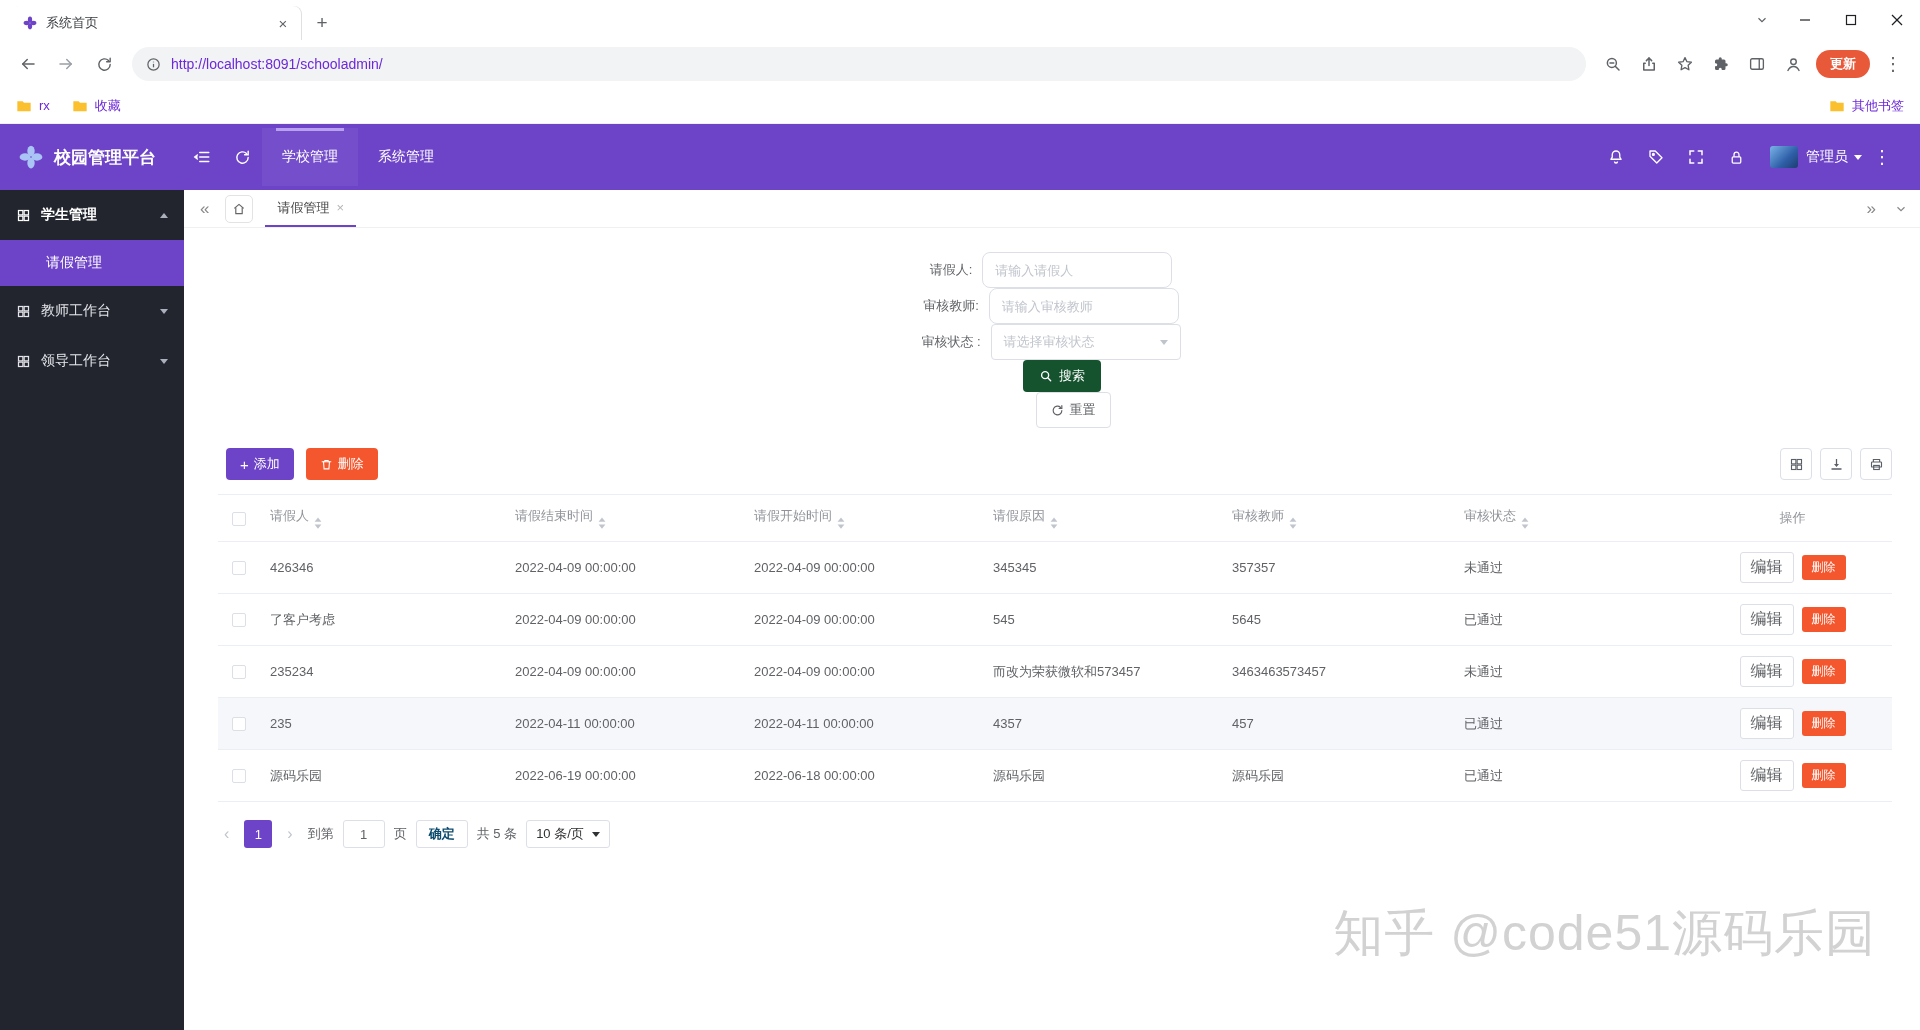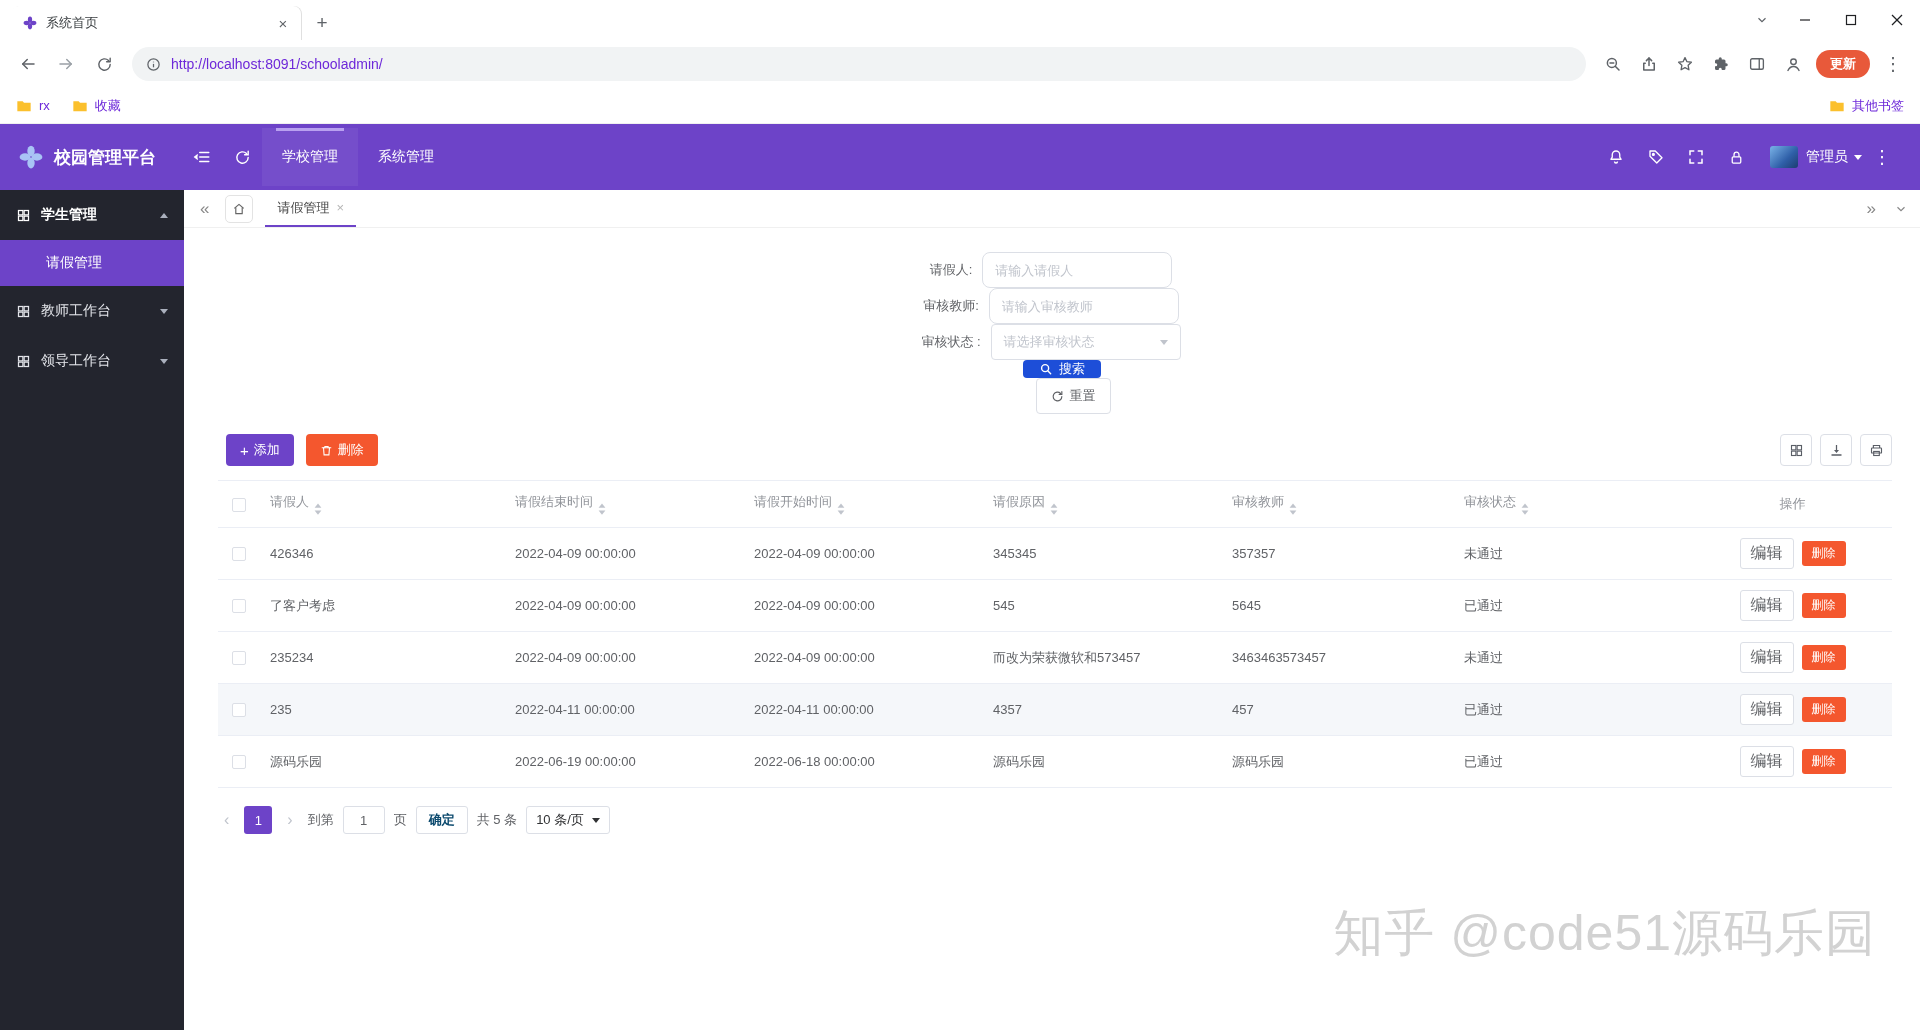--- a/index.html
+++ b/index.html
@@ -64,21 +64,21 @@
   .tb-right { margin-left:auto; display:flex; align-items:center; gap:14px; color:#888; }
 
   
   .content { flex:1; padding:22px 28px 0 34px; background:#fff; position:relative; }
   .filters { display:flex; align-items:center; margin:2px 0 20px 36px; font-size:13px; color:#606266;flex-direction:column; }
   .f-group { display:flex; align-items:center; margin-right:44px; }
   .f-label { margin-right:10px; white-space:nowrap; }
   .f-input { width:190px; height:36px; border:1px solid #dcdfe6; border-radius:8px; padding:4px 12px; font-size:13px; color:#606266; outline:none; font-family:inherit; }
   .f-input::placeholder { color:#c0c4cc; }
   .f-select { width:190px; height:36px; border:1px solid #dcdfe6; border-radius:4px; display:flex; align-items:center; justify-content:space-between; padding:0 12px; color:#c0c4cc; font-size:13px; background:#fff; }
-  .btn-search { height:18px; padding:0 16px; background:#1d4ed8; border:none; color:#fff; border-radius:4px; display:flex; align-items:center; gap:6px; font-size:13px; margin-right:22px; font-family:inherit; }
+  .btn-search { height:32px; padding:0 16px; background:#14532d; border:none; color:#fff; border-radius:4px; display:flex; align-items:center; gap:6px; font-size:13px; margin-right:22px; font-family:inherit; }
   .btn-reset { height:36px; padding:0 14px; background:#fff; border:1px solid #dcdfe6; color:#606266; border-radius:4px; display:flex; align-items:center; gap:6px; font-size:13px; font-family:inherit; }
 
   .actions { display:flex; align-items:center; margin:0 0 14px 8px; }
   .btn-add { height:32px; padding:0 14px; background:#6d43c8; border:none; color:#fff; border-radius:4px; display:flex; align-items:center; gap:5px; font-size:13px; margin-right:12px; font-family:inherit; }
   .btn-del { height:32px; padding:0 14px; background:#f4572e; border:none; color:#fff; border-radius:4px; display:flex; align-items:center; gap:5px; font-size:13px; font-family:inherit; }
   .tool-cluster { margin-left:auto; display:flex; }
   .tool-sq { width:32px; height:32px; border:1px solid #dcdfe6; border-radius:4px; display:flex; align-items:center; justify-content:center; color:#5a5e66; margin-left:8px; background:#fff; }
 
   
   table.grid { width:100%; border-collapse:collapse; table-layout:fixed; font-size:13px; color:#606266; border-top:1px solid #ebeef5; }

